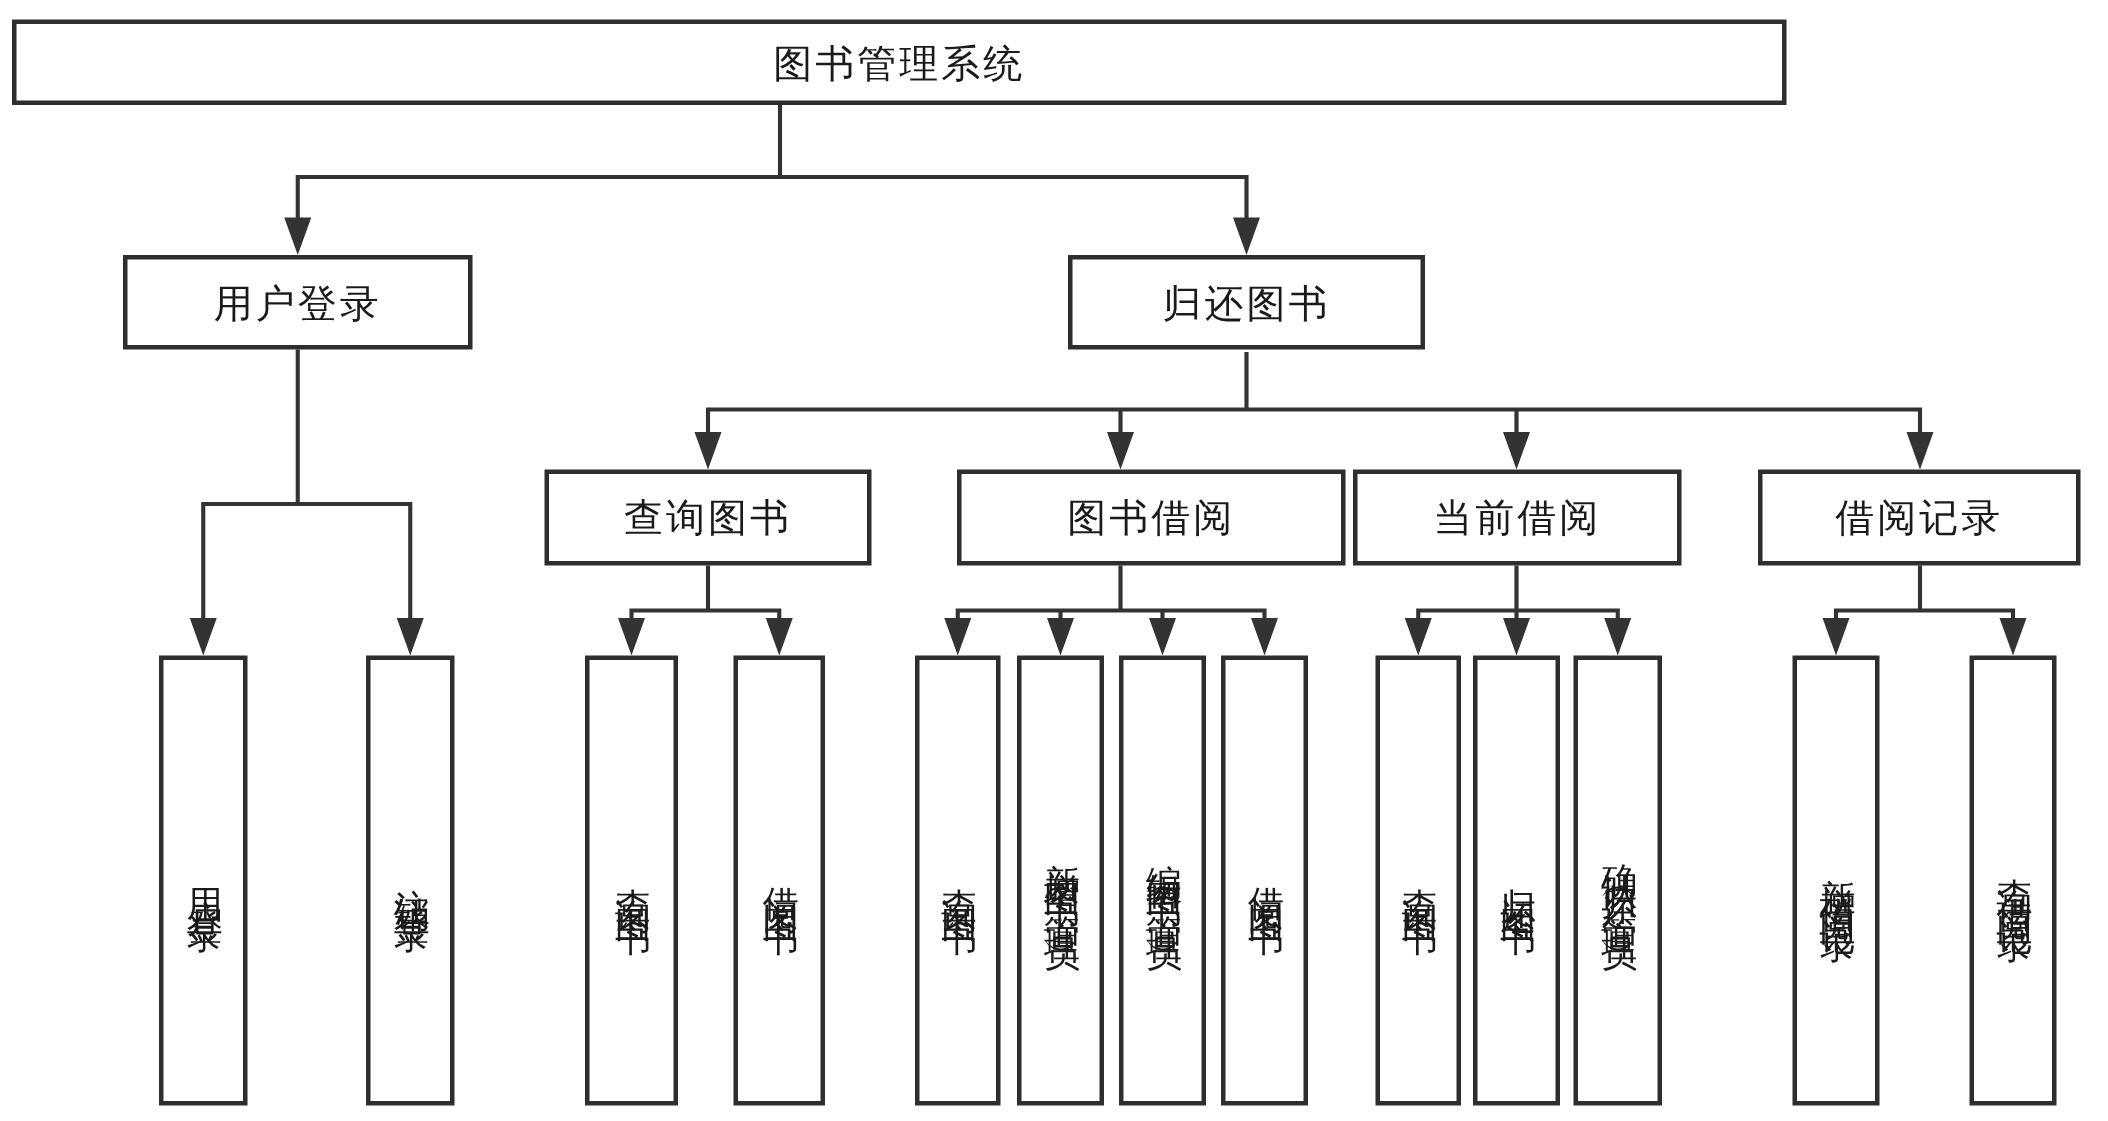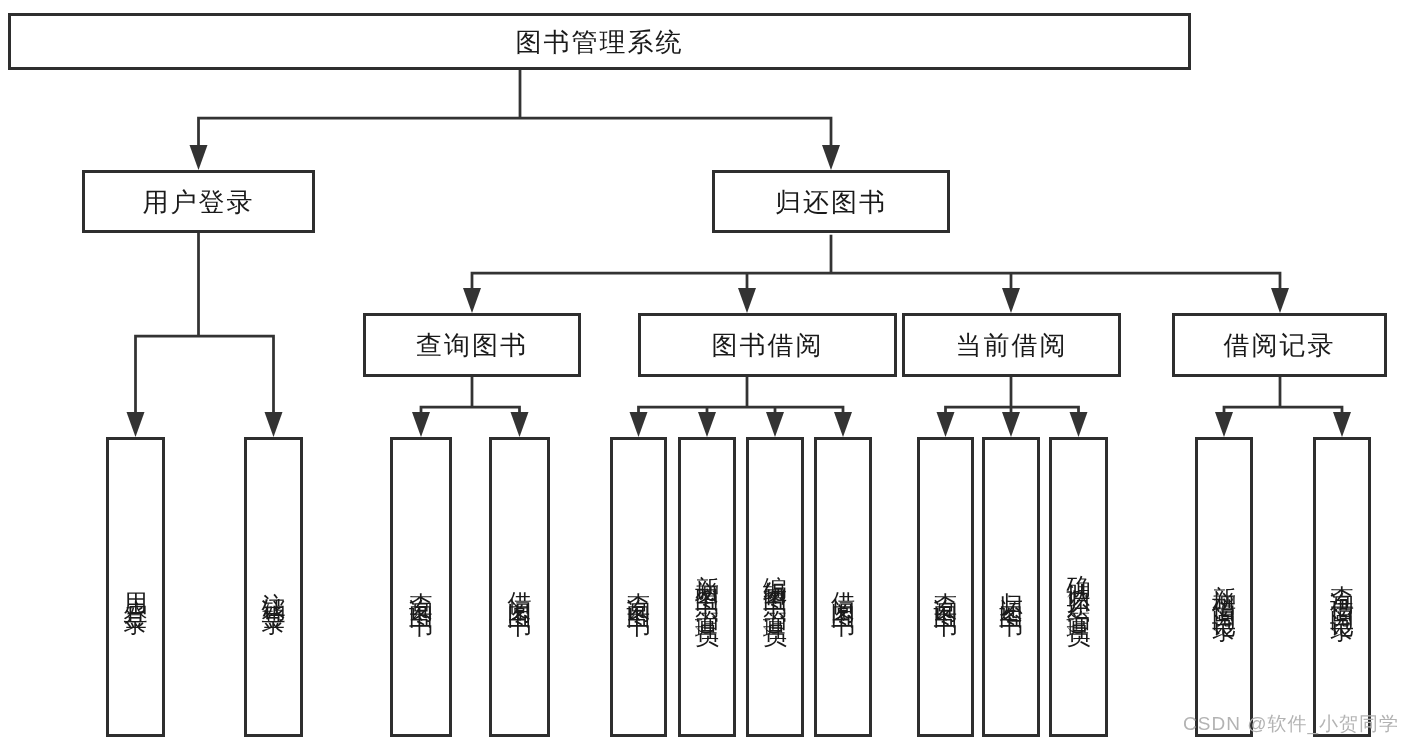--- a/index.html
+++ b/index.html
@@ -155,14 +155,13 @@
     <span class="lbl">确认归还（管理员）</span>
   </div>
 
   <div class="node leaf" style="left:1195px;top:437px;width:58px;height:300px">
     <span class="lbl">新增借阅记录</span>
   </div>
   <div class="node leaf" style="left:1313px;top:437px;width:58px;height:300px">
     <span class="lbl">查询借阅记录</span>
   </div>
 
-  <div class="watermark">CSDN @软件_小贺同学</div>
 </div>
 
 </body></html>

